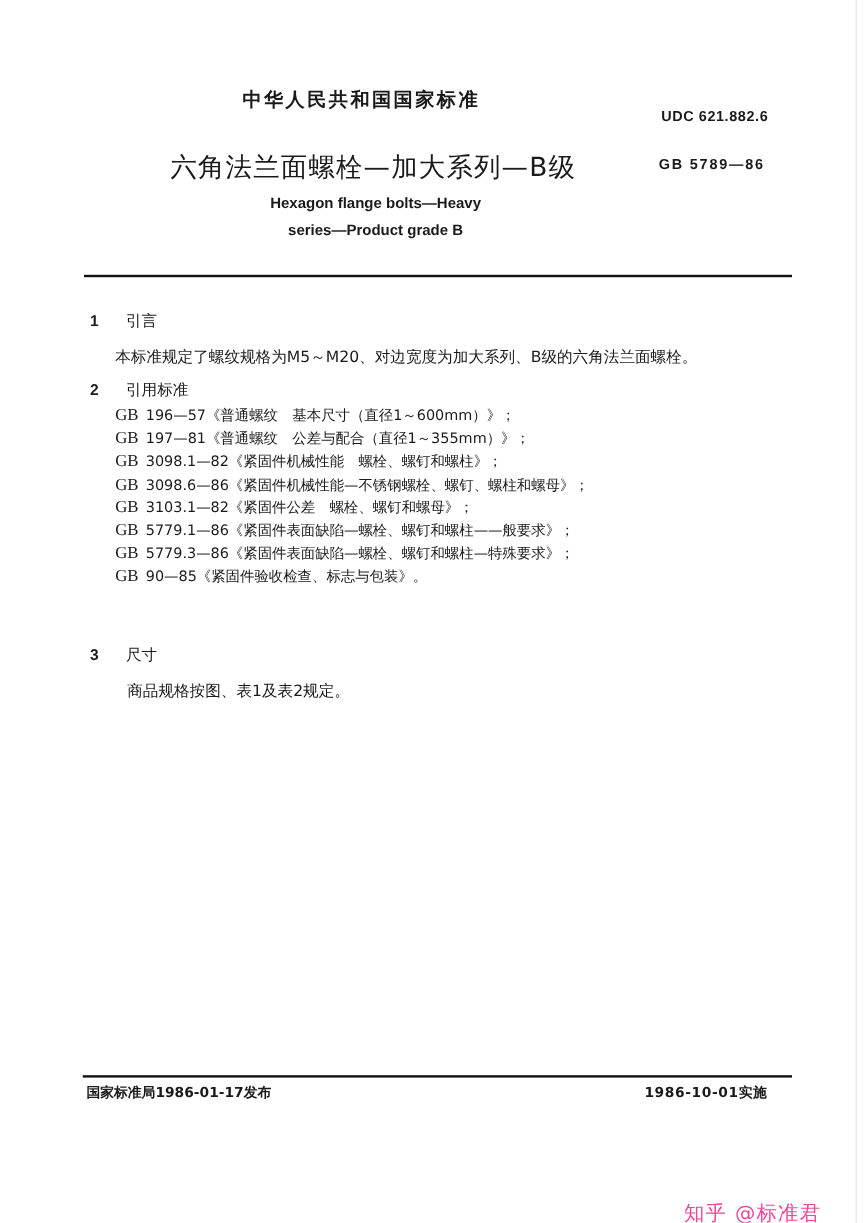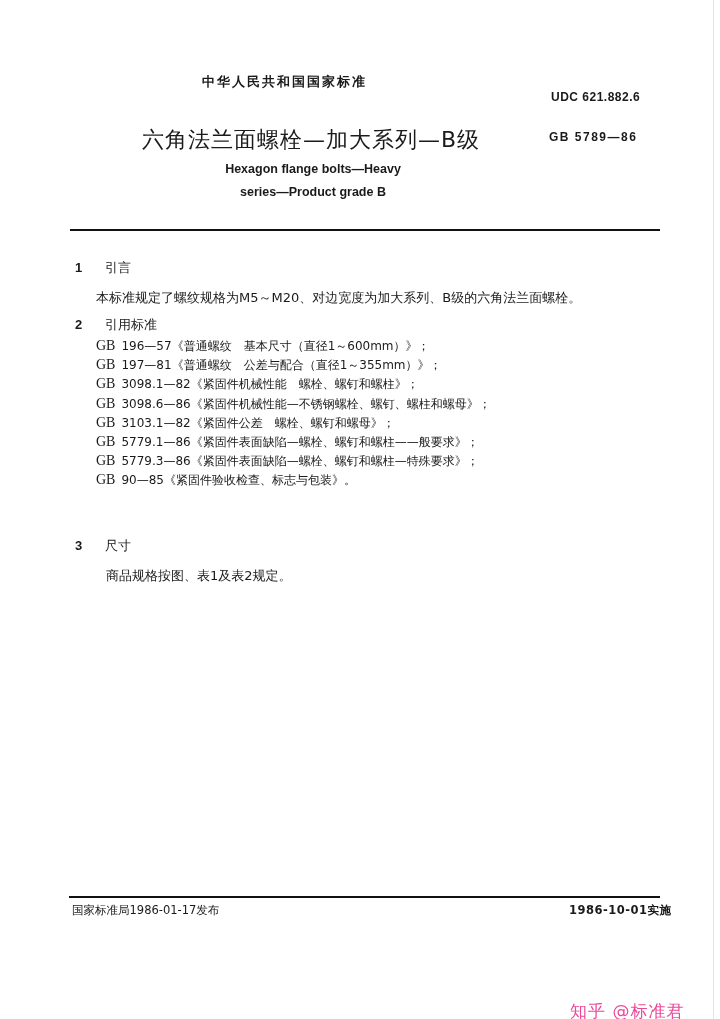--- a/index.html
+++ b/index.html
@@ -3,36 +3,36 @@
   <meta charset="utf-8">
   <style>
     html, body { margin: 0; padding: 0; }
     body {
       width: 720px; height: 1019px; position: relative; overflow: hidden;
       background: #ffffff; color: #1a1a1a;
       font-family: "DejaVu Sans", "Liberation Sans", sans-serif;
     }
     .edge-line { position: absolute; left: 713px; top: 0; width: 1px; height: 1019px; background: #e4e4e4; }
     .abs { position: absolute; white-space: nowrap; }
-    .country-std { left: 202px; top: 73px; font-size: 13px; font-weight: bold; letter-spacing: 2px; }
+    .country-std { left: 202px; top: 73px; font-size: 16px; font-weight: bold; letter-spacing: 2px; }
     .udc { left: 551px; top: 90px; font-size: 12px; font-weight: bold; font-family: "Liberation Sans", sans-serif; letter-spacing: 0.5px; }
     .title-cn { left: 142px; top: 125px; font-size: 22px; letter-spacing: 1px; }
     .gb-code { left: 549px; top: 130px; font-size: 12px; font-weight: bold; font-family: "Liberation Sans", sans-serif; letter-spacing: 1.5px; }
     .title-en { left: 218px; top: 158px; font-size: 12.5px; font-weight: bold; font-family: "Liberation Sans", sans-serif; line-height: 23px; text-align: center; width: 190px; white-space: normal; }
     .rule { position: absolute; height: 2px; background: #111; }
     .rule-top { left: 70px; top: 229px; width: 590px; }
     .rule-bottom { left: 69px; top: 896px; width: 591px; }
     .sec-head { left: 75px; font-size: 13px; }
     .sec-num { display: inline-block; width: 30px; font-weight: bold; font-family: "Liberation Sans", sans-serif; }
     .para { left: 96px; font-size: 13px; }
     .ref-list { position: absolute; left: 96px; top: 338px; margin: 0; padding: 0; list-style: none; }
     .ref-list li { height: 19.2px; font-size: 12px; white-space: nowrap; }
     .ref-gb { font-family: "Liberation Serif", serif; font-size: 14px; margin-right: 6px; }
-    .footer-left { left: 72px; top: 903px; font-size: 11.5px; font-weight: normal; }
-    .footer-right { left: 537px; top: 903px; font-size: 11.5px; font-weight: bold; letter-spacing: 0.5px; margin-left: 32px; }
+    .footer-left { left: 72px; top: 903px; font-size: 11.5px; font-weight: bold; }
+    .footer-right { left: 537px; top: 903px; font-size: 11.5px; font-weight: bold; letter-spacing: 0.5px; }
     .watermark { left: 570px; top: 980px; font-size: 17px; color: #ec4899; letter-spacing: 1px; margin-top: 20px; }
   </style>
 </head>
 <body>
 
 <div class="edge-line"></div>
 
 <div class="abs country-std">中华人民共和国国家标准</div>
 <div class="abs udc">UDC 621.882.6</div>
 <div class="abs title-cn">六角法兰面螺栓—加大系列—B级</div>

